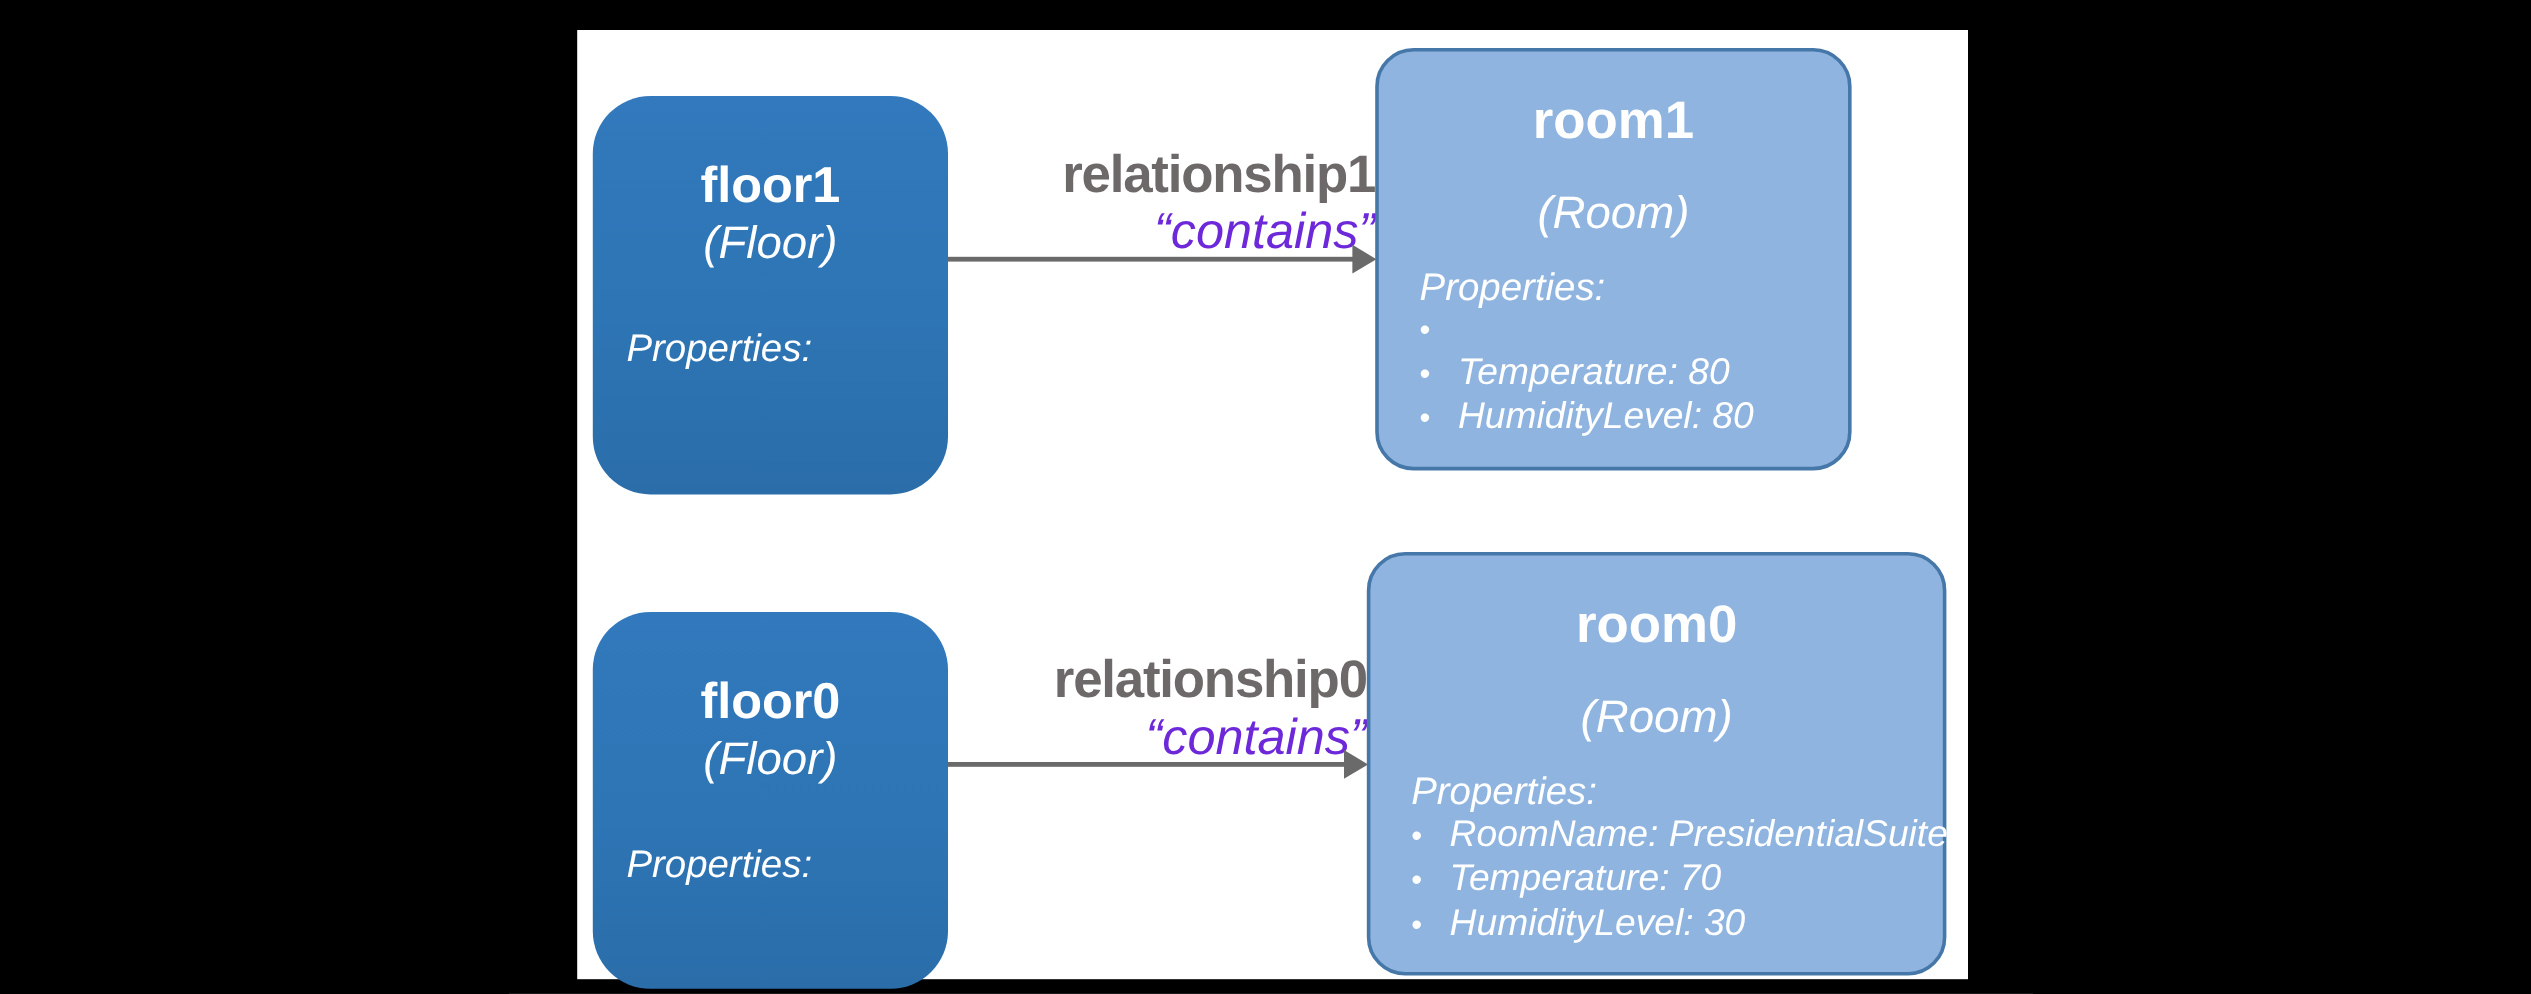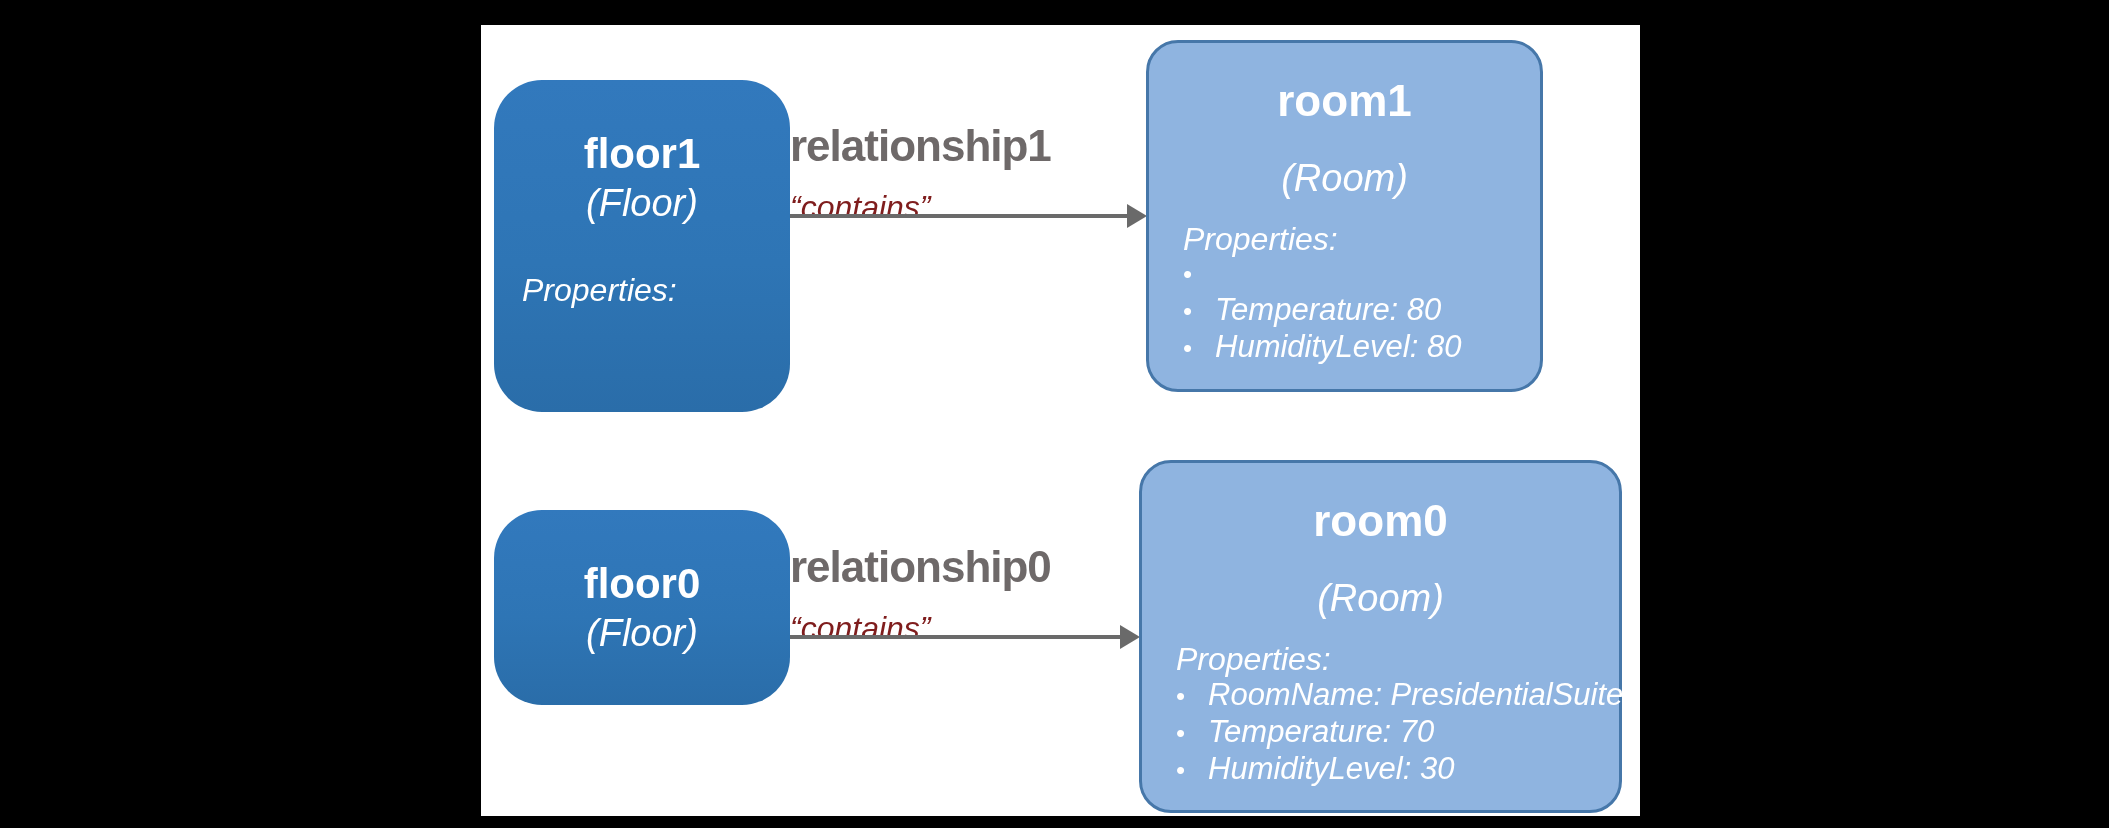--- a/index.html
+++ b/index.html
@@ -5,42 +5,42 @@
   html,body{margin:0;padding:0;background:#000;}
   .stage{position:relative;width:2109px;height:828px;background:#000;overflow:hidden;
          font-family:"Liberation Sans", sans-serif;}
   .panel{position:absolute;left:481px;top:25px;width:1159px;height:791px;background:#fff;}
 
   
   .node{position:absolute;color:#fff;text-align:center;box-sizing:border-box;}
   .floor{width:296px;border-radius:48px;
          background:linear-gradient(180deg,#3279BD 0%, #2E75B5 55%, #2A6DA9 100%);}
   #floor1{left:13px;top:55px;height:332px;}
-  #floor0{left:13px;top:485px;height:195px;}
+  #floor0{left:13px;top:485px;height:314px;}
   .floor .node-title{padding-top:48px;font-size:42px;font-weight:bold;line-height:52px;}
   .floor .node-type{font-size:38px;font-style:italic;line-height:46px;}
   .floor .props-label{position:absolute;left:28px;top:192px;font-size:32px;font-style:italic;}
 
   .room{background:#8FB4E0;border:3px solid #4677A9;border-radius:32px;}
   #room1{left:665px;top:15px;width:397px;height:352px;}
   #room0{left:658px;top:435px;width:483px;height:353px;}
   .room .node-title{padding-top:32px;font-size:44px;font-weight:bold;line-height:52px;}
   .room .node-type{font-size:38px;font-style:italic;line-height:46px;margin-top:28px;}
   .room .props{position:absolute;left:34px;top:178px;right:6px;text-align:left;}
   .props-title{font-size:32px;font-style:italic;line-height:36px;}
   .prop-item{display:flex;align-items:baseline;line-height:35px;font-size:31px;
              font-style:italic;white-space:nowrap;}
   .bullet{flex:none;width:32px;font-style:normal;font-size:26px;}
 
   
-  .rel-group{position:absolute;text-align:left;}
+  .rel-group{position:absolute;text-align:right;}
   #rel1{left:309px;top:96px;width:356px;}
   #rel0{left:309px;top:517px;width:349px;}
   .rel-name{font-size:44px;font-weight:bold;line-height:50px;letter-spacing:-1px;color:#6E6969;}
-  .rel-value{margin-top:16px;font-size:32px;font-style:italic;line-height:40px;color:#7f1d1d;}
+  .rel-value{margin-top:2px;font-size:42px;font-style:italic;line-height:40px;color:#6d28d9;}
 
   .arrow-line{position:absolute;height:4px;background:#6A6A6A;}
   #arrow1-line{left:309px;top:189px;width:340px;}
   #arrow0-line{left:309px;top:610px;width:333px;}
   .arrow-head{position:absolute;width:0;height:0;
               border-top:12px solid transparent;border-bottom:12px solid transparent;
               border-left:20px solid #6A6A6A;}
   #arrow1-head{left:646px;top:179px;}
   #arrow0-head{left:639px;top:600px;}
 </style>

